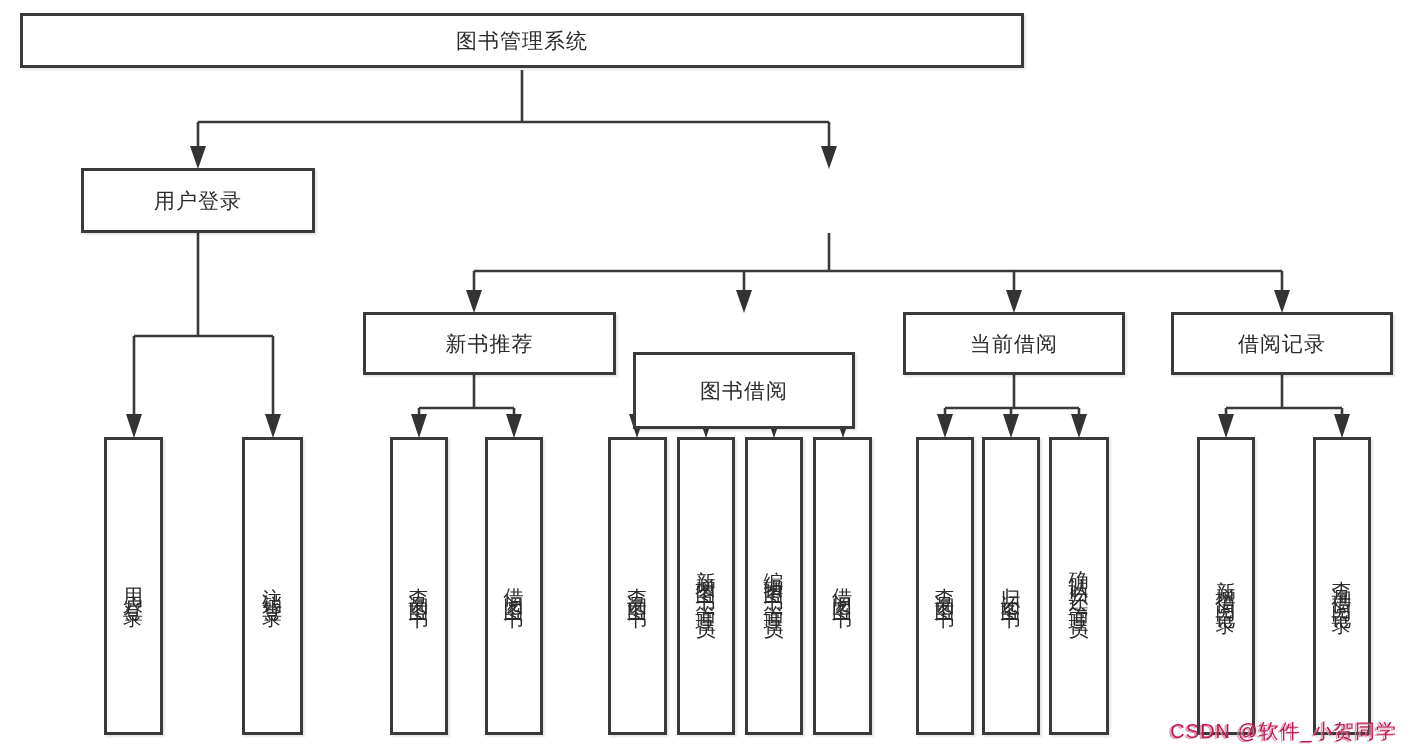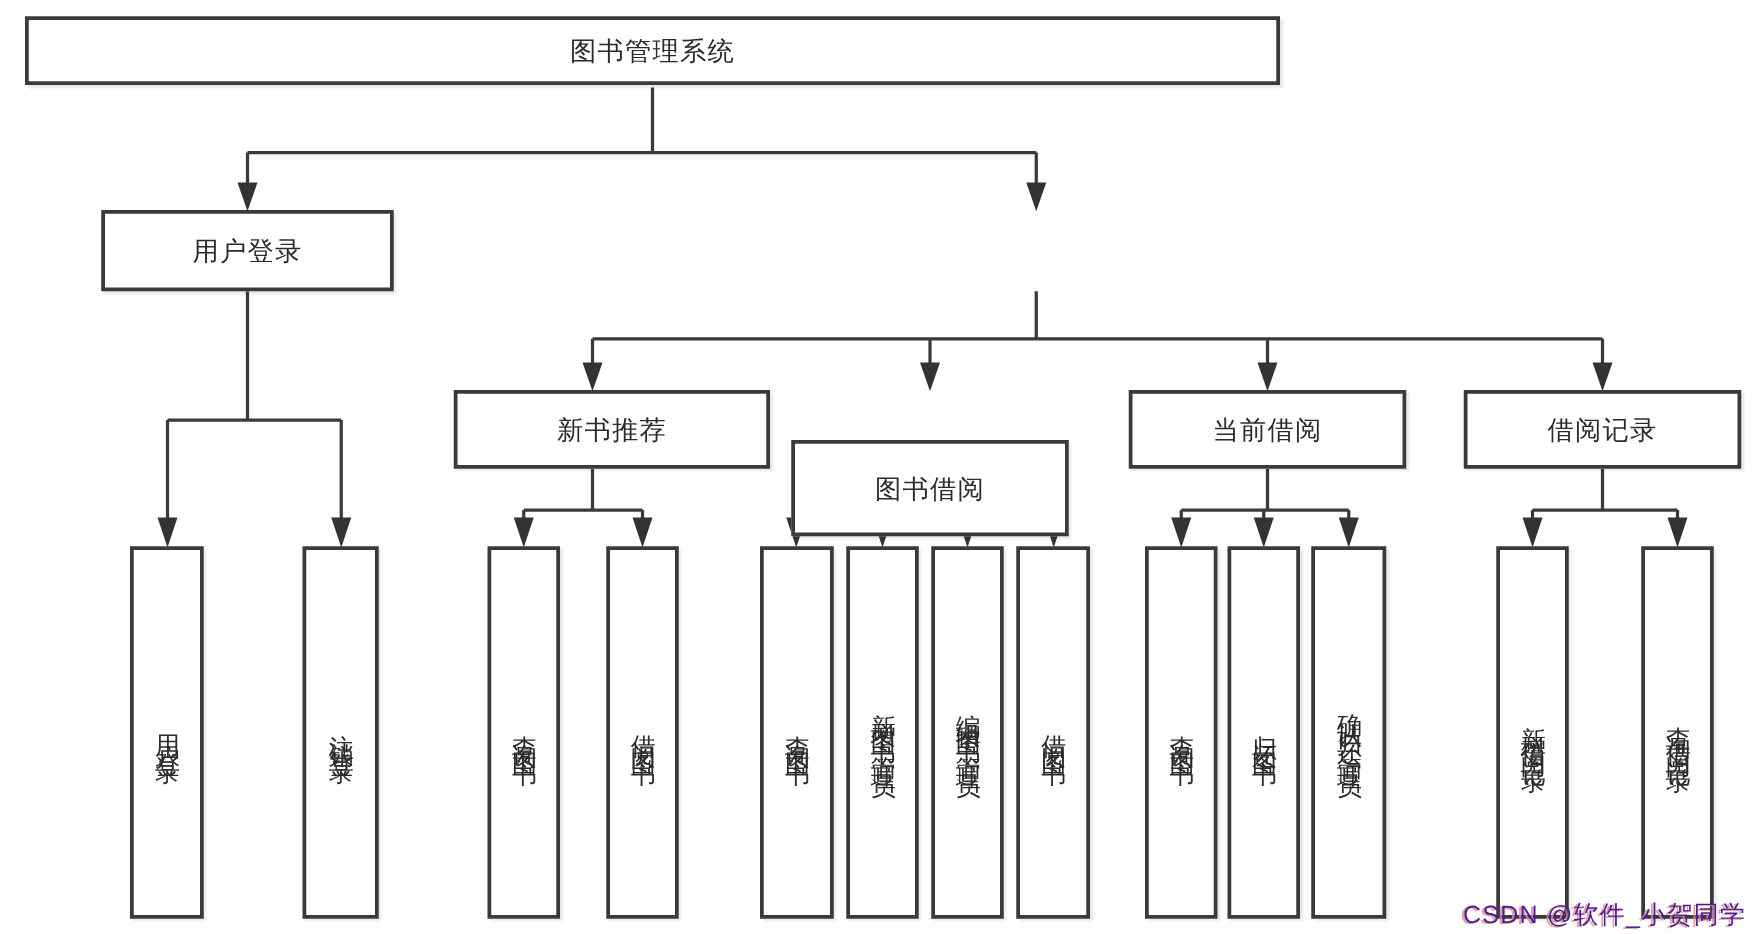--- a/index.html
+++ b/index.html
@@ -65,21 +65,21 @@
   #leaf-d3 { left: 1049px; width: 60px; }
   #leaf-e1 { left: 1197px; width: 58px; }
   #leaf-e2 { left: 1313px; width: 58px; }
 
   #watermark {
     position: absolute;
     right: 8px;
     bottom: 2px;
     z-index: 5;
     font-size: 20px;
-    color: #4c1d95;
+    color: #be185d;
     text-shadow: -2px 1px 0 rgba(224, 140, 150, 0.85);
     letter-spacing: 1px;
   }
 </style>
 </head>
 <body>
 
 <div id="canvas">
 
   <svg id="connectors" viewBox="0 0 1405 747" xmlns="http://www.w3.org/2000/svg">

